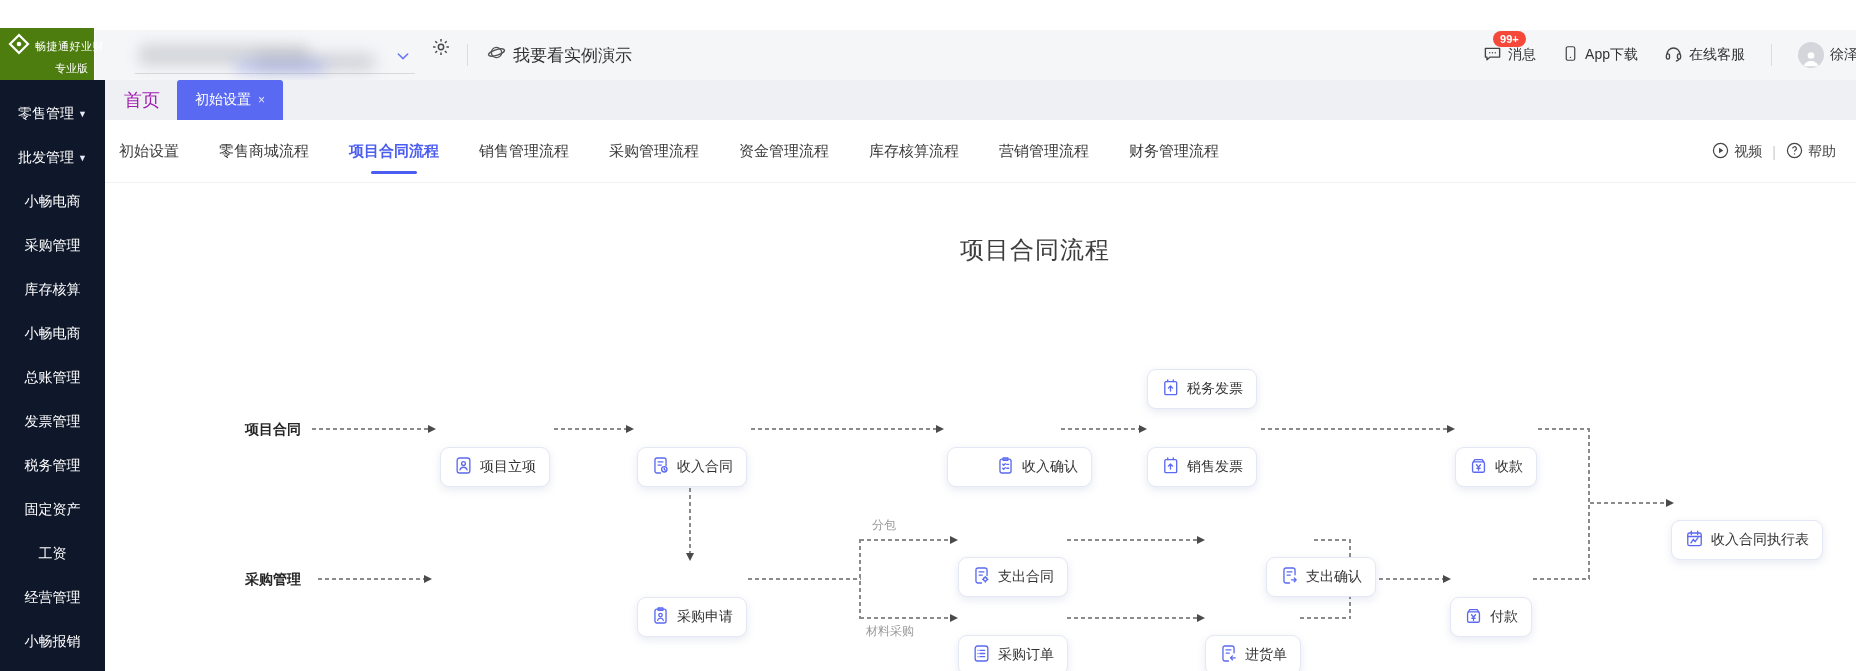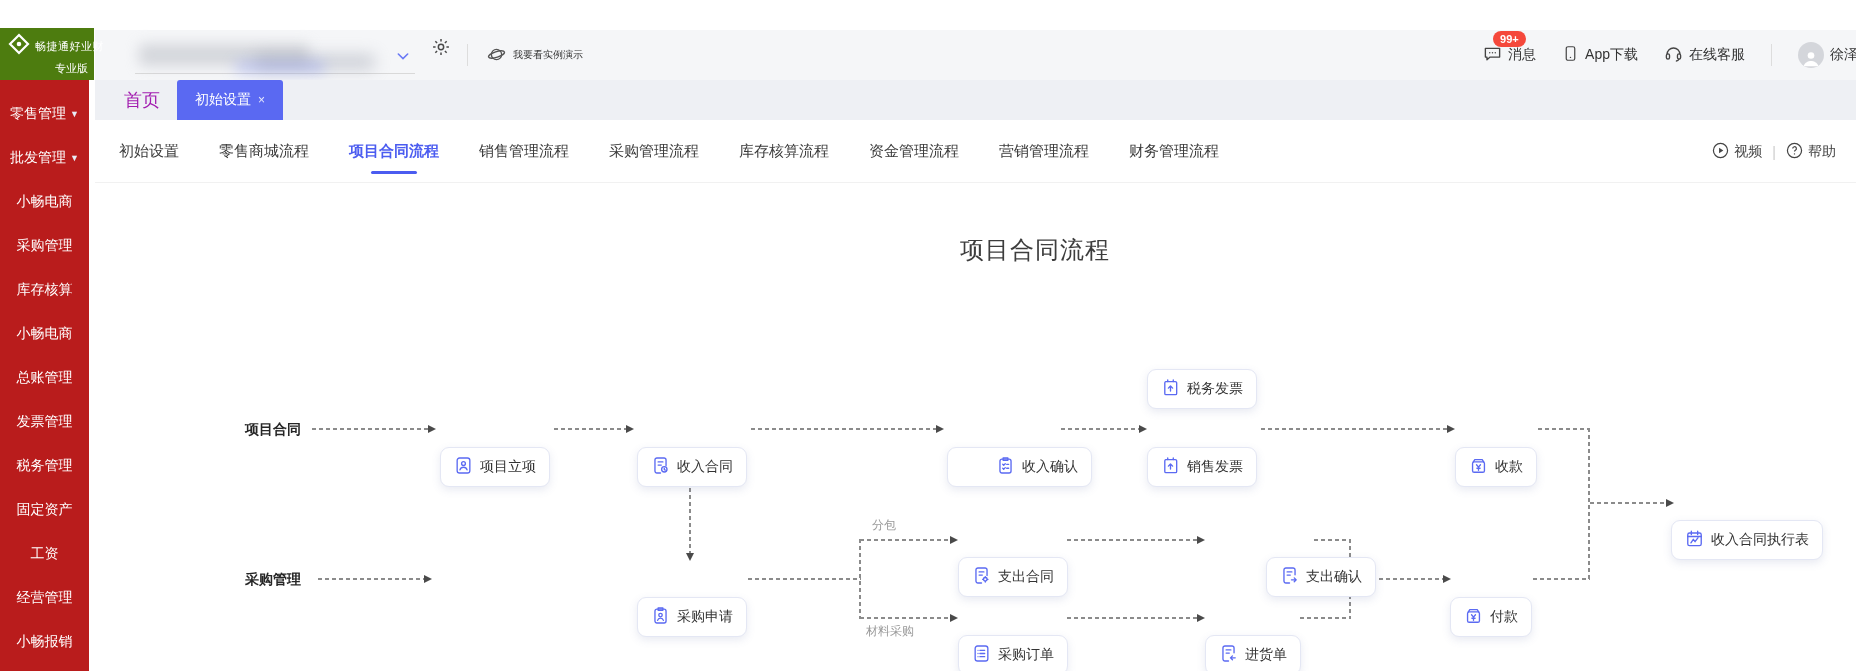--- a/index.html
+++ b/index.html
@@ -15,40 +15,40 @@
   .blur1 { position:absolute; left:4px; top:6px; width:170px; height:22px;
            background:#b9bcc4; filter:blur(7px); opacity:.55; border-radius:4px;}
   .blur2 { position:absolute; left:120px; top:16px; width:120px; height:16px;
            background:#9ea3b0; filter:blur(8px); opacity:.45; border-radius:4px;}
   .blur3 { position:absolute; left:100px; top:24px; width:90px; height:10px;
            background:#8e9bf0; filter:blur(7px); opacity:.5; border-radius:4px;}
   .chevron { position:absolute; right:4px; top:10px; }
   .gearbtn { position:absolute; left:336px; top:7px; }
   .tb-div { width:1px; height:22px; background:#ddd; position:absolute; left:372px; top:14px; }
   .demo { position:absolute; left:392px; top:0; height:50px; display:flex; align-items:center; gap:7px;
-          font-size:10px; color:#333; cursor:pointer; }
+          font-size:17px; color:#333; cursor:pointer; }
   .tb-right { position:absolute; right:0; top:0; height:50px; display:flex; align-items:center;
               gap:26px; padding-right:0; }
   .tb-item { display:flex; align-items:center; gap:6px; font-size:14px; color:#333; cursor:pointer; position:relative; }
   .badge { position:absolute; left:10px; top:-13px; background:#f5483b; color:#fff;
            font-size:11px; font-weight:bold; border-radius:9px; padding:1px 7px; line-height:14px; }
   .avatar { width:26px; height:26px; border-radius:50%; background:#d4d6db; display:flex;
             align-items:flex-end; justify-content:center; overflow:hidden; }
   .uname { width:26px; overflow:hidden; white-space:nowrap; font-size:14px; }
 
   
   .logo-block { position:absolute; left:0; top:28px; width:94px; height:52px;
                 background:#4d7c0f; color:#fff; z-index:5; padding:5px 6px 0 8px; }
   .logo-row { display:flex; align-items:center; gap:5px; }
   .logo-title { font-size:11px; white-space:nowrap; letter-spacing:.5px; }
   .logo-sub { font-size:11px; margin-top:2px;text-align:right; }
 
   
-  .sidebar { position:absolute; left:0; top:80px; width:89px; bottom:0;
-             background:#b91c1c; padding-top:12px; z-index:4; }
+  .sidebar { position:absolute; left:0; top:80px; width:105px; bottom:0;
+             background:#0f172a; padding-top:12px; z-index:4; }
   .side-item { height:44px; display:flex; align-items:center; justify-content:center;
                gap:4px; color:#fff; font-size:14px; cursor:pointer; white-space:nowrap; }
   .side-item .caret { font-size:9px; color:#e8ecf6; }
 
   
   .tabrow { position:absolute; left:95px; top:80px; right:0; height:40px;
             background:#eef0f4; display:flex; align-items:stretch; }
   .wtab-home { width:70px; margin-left:12px; display:flex; align-items:center;
                justify-content:center; font-size:18px; color:#a21caf; cursor:pointer; }
   .wtab-active { width:106px; background:#5a69f2; color:#fff; display:flex; align-items:center;
@@ -231,22 +231,22 @@
   </div>
 </div>
 
 <div class="main">
   <div class="subnav" id="subnav">
       <div class="nav-tab">初始设置</div>
       <div class="nav-tab">零售商城流程</div>
       <div class="nav-tab active">项目合同流程</div>
       <div class="nav-tab">销售管理流程</div>
       <div class="nav-tab">采购管理流程</div>
+      <div class="nav-tab">资金管理流程</div>
       <div class="nav-tab">库存核算流程</div>
-      <div class="nav-tab">资金管理流程</div>
       <div class="nav-tab">营销管理流程</div>
       <div class="nav-tab">财务管理流程</div>
     </div>
   <div class="subnav-right">
     <div class="sr-item">
       <span>
         <svg width="17" height="17" viewBox="0 0 24 24">
             <circle cx="12" cy="12" r="10" fill="none" stroke="#444" stroke-width="1.7"></circle>
             <path d="M10 8.2l6 3.8-6 3.8z" fill="#444"></path>
           </svg>

